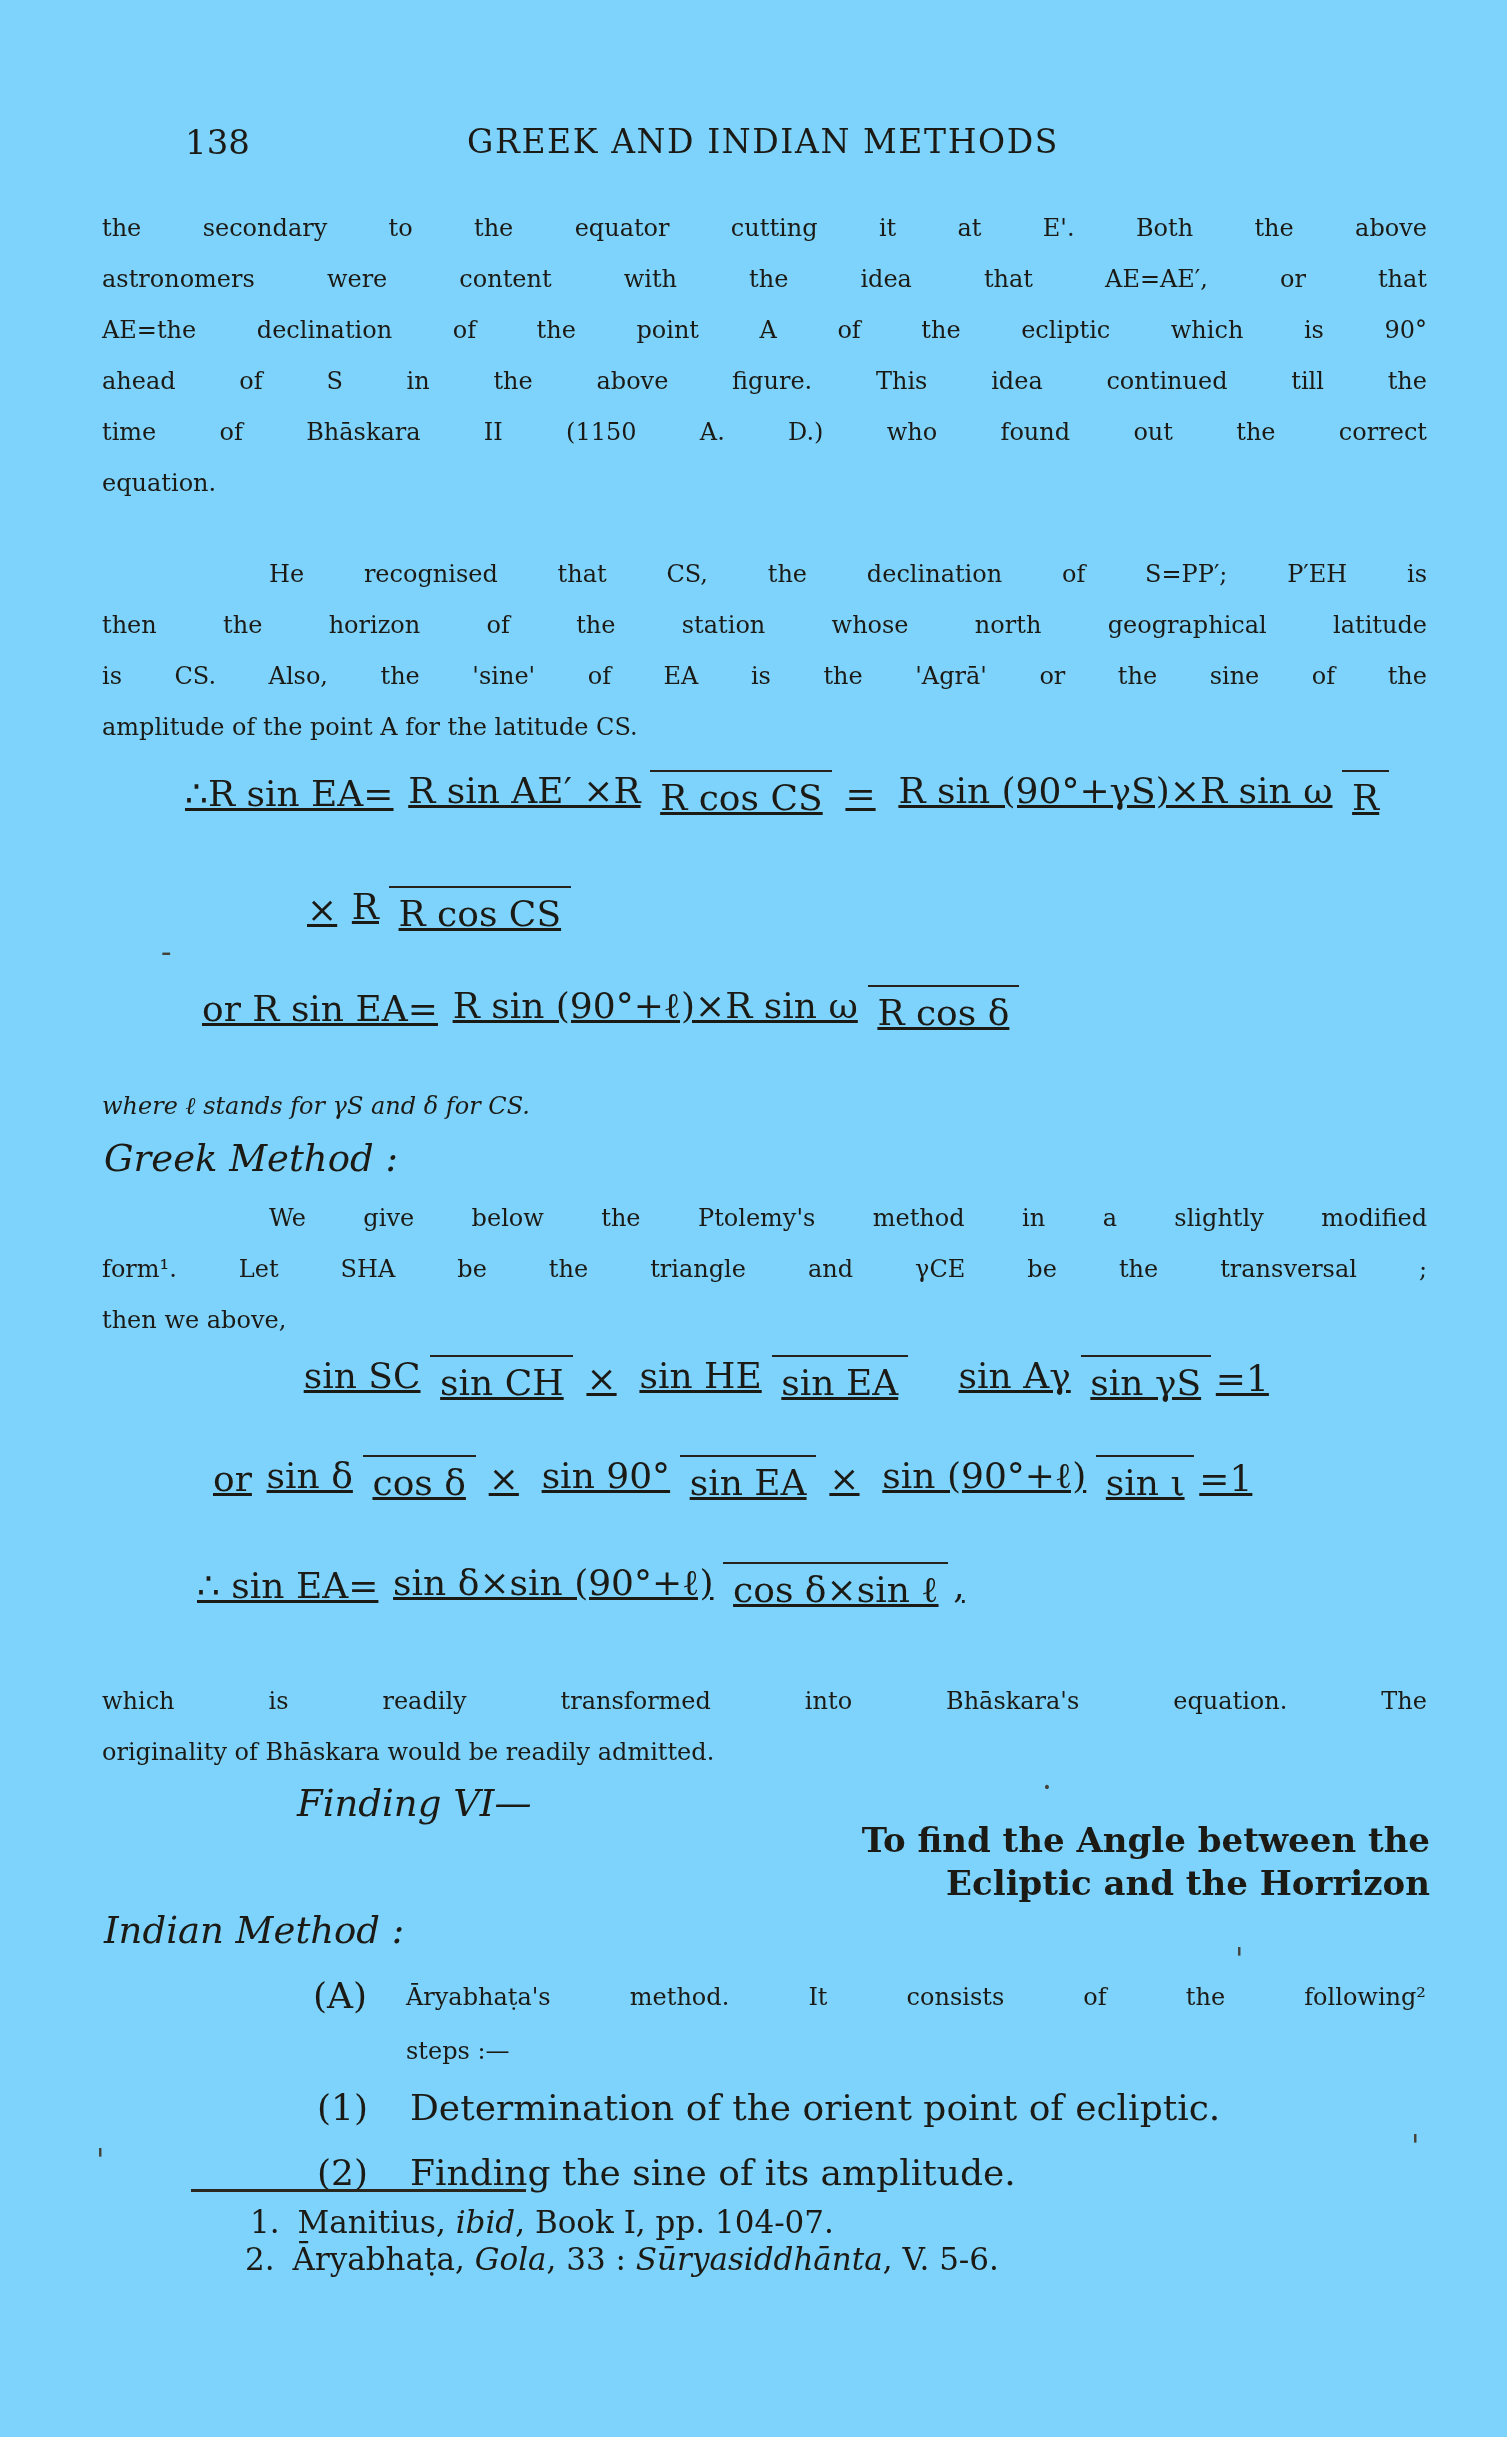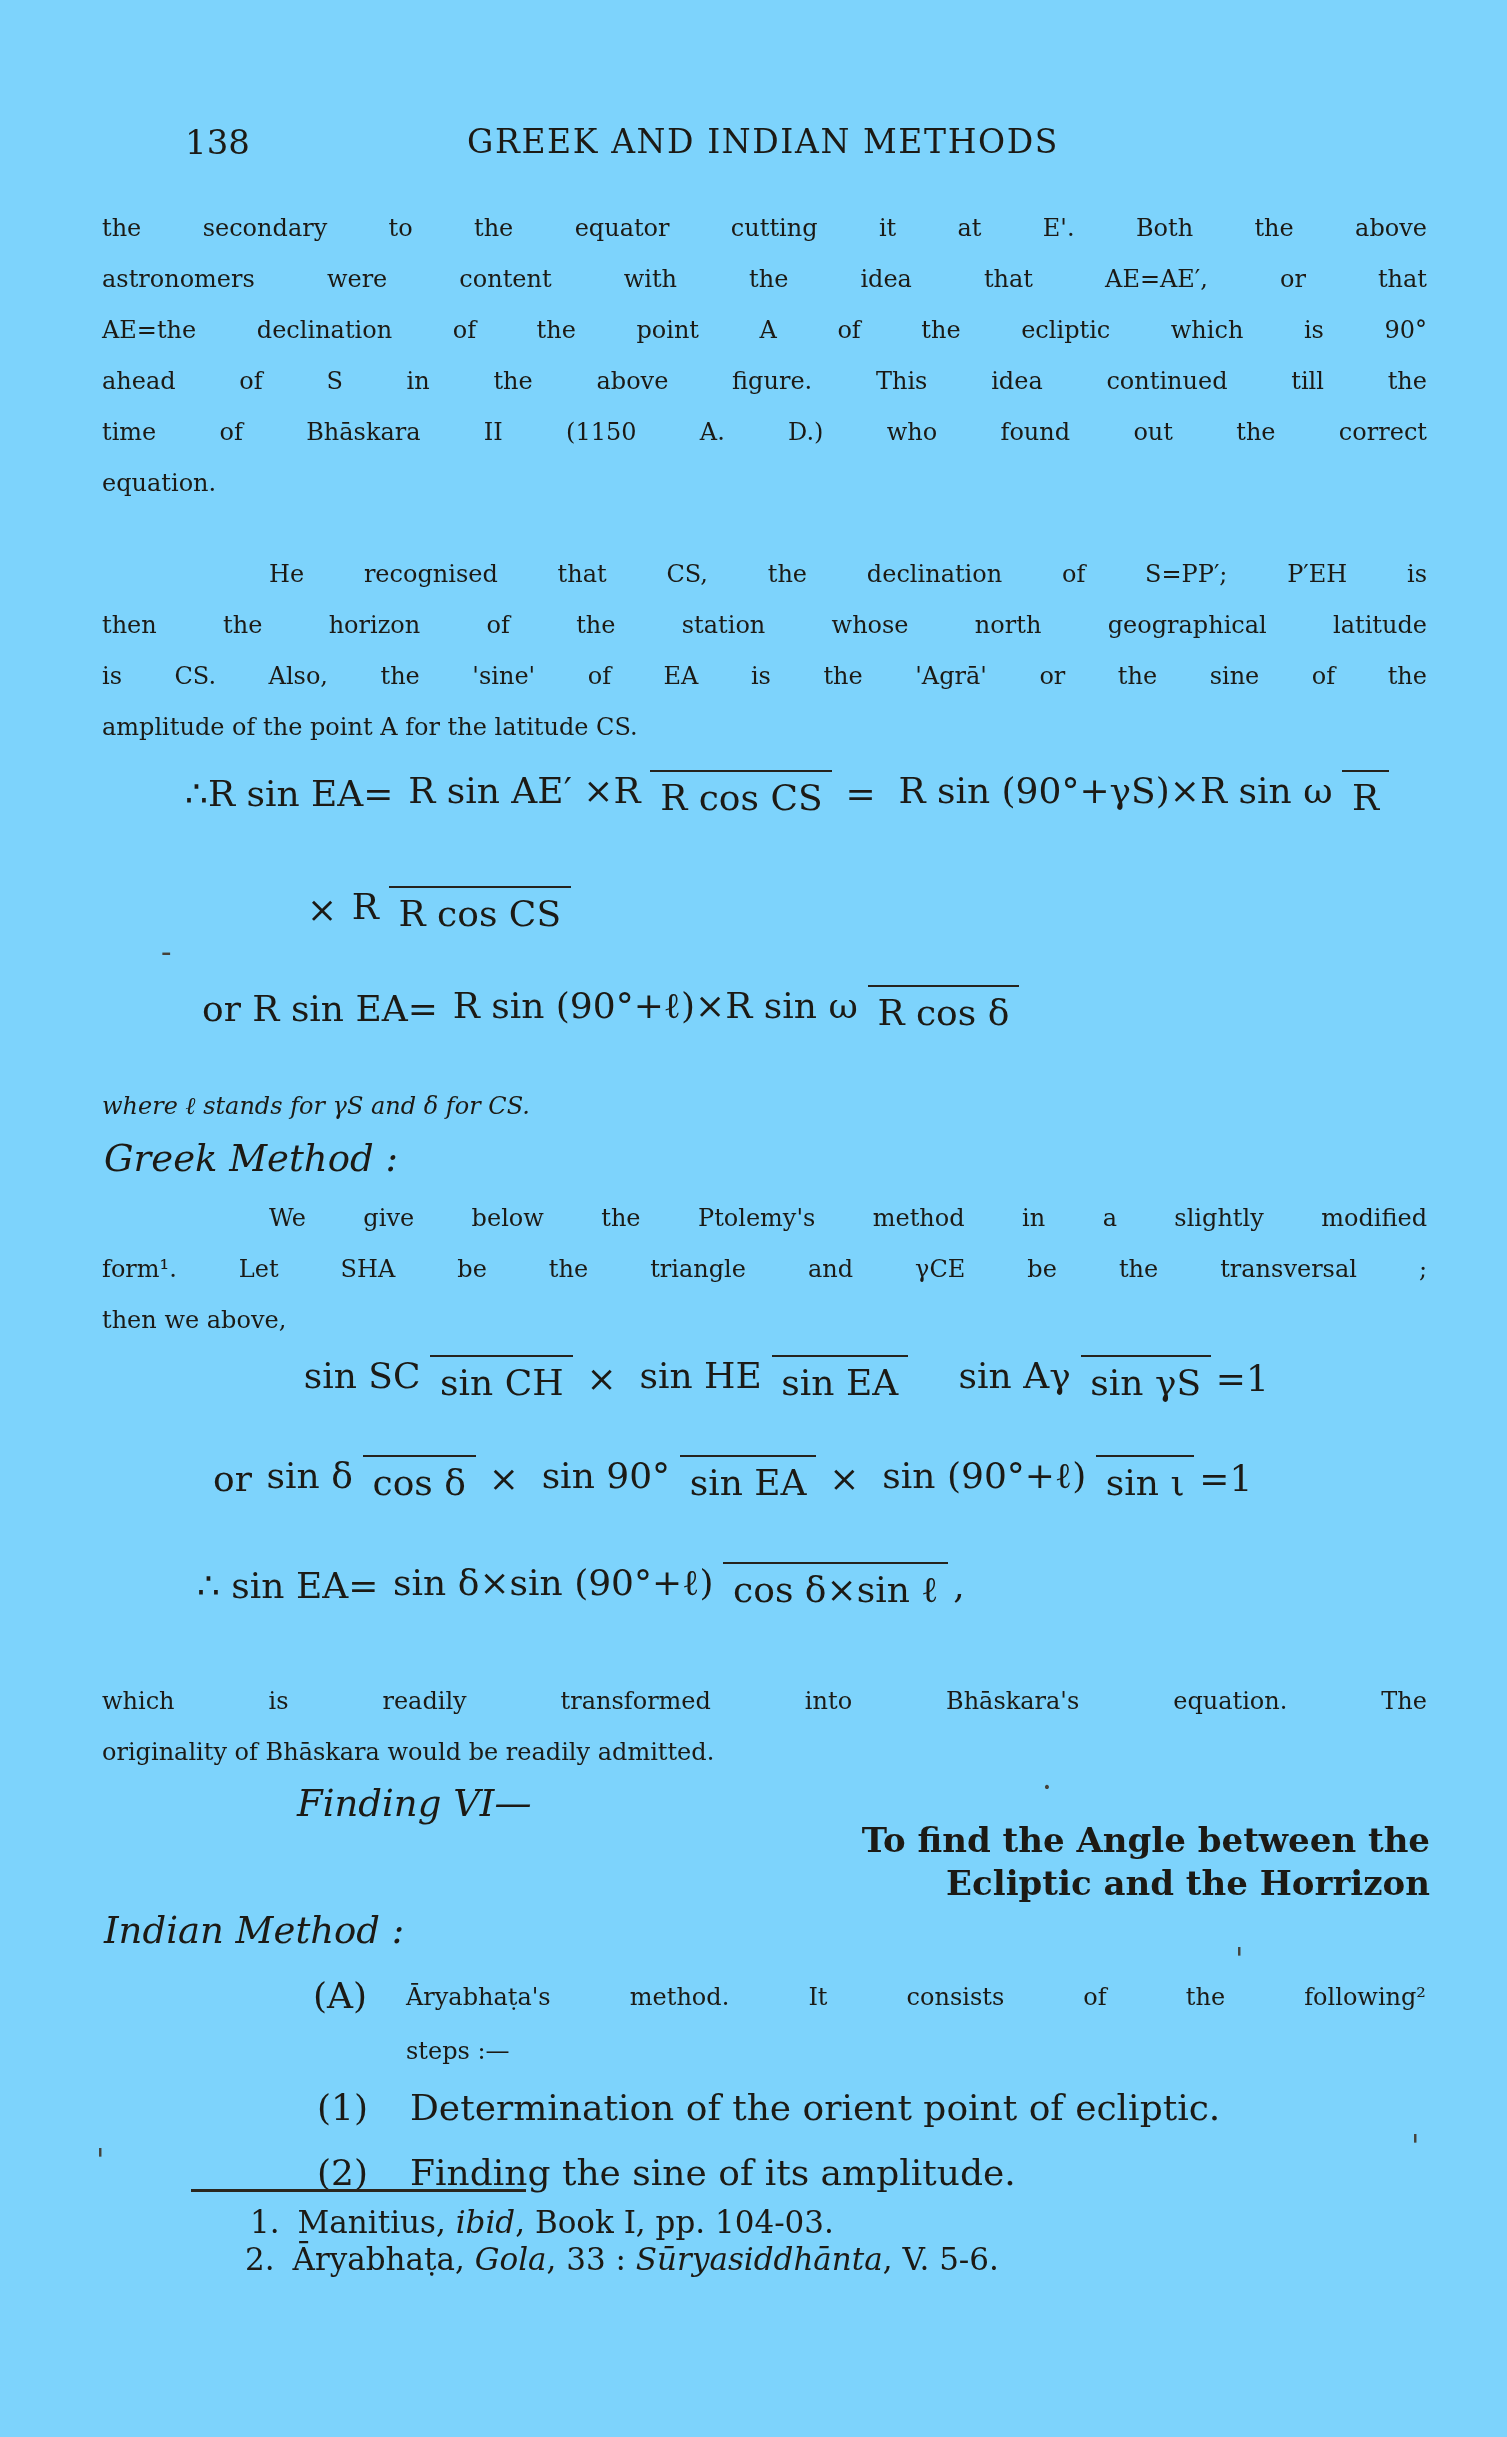--- a/index.html
+++ b/index.html
@@ -20,21 +20,21 @@
   .ln{height:51px;font-size:24px;line-height:51px;}
   .jl{text-align:justify;text-align-last:justify;}
   .nl{text-align:left;}
   .ind{padding-left:167px;}
 
   
   .h-italic{position:absolute;font-style:italic;font-size:37px;line-height:46px;}
   .sec-head{position:absolute;left:731px;width:699px;text-align:right;font-weight:bold;font-size:34px;line-height:43px;}
 
   
-  .formula{position:absolute;display:flex;align-items:center;font-size:36px;white-space:nowrap;}
+  .formula{position:absolute;display:flex;align-items:center;font-size:36px;white-space:nowrap;text-decoration:underline;}
   .frac{display:inline-flex;flex-direction:row;align-items:center;margin:0 4.9px;}
   .num{padding:0 9.8px 5.7px;line-height:1.05;}
   .den{border-top:2.4px solid #26231d;padding:7.3px 9.8px 0;line-height:1.05;}
   .op{margin:0 8.1px;}
   .fgap{display:inline-block;width:31px;}
 
   
   .item-label{position:absolute;font-size:36px;line-height:51px;}
   .item-text{position:absolute;font-size:36px;line-height:51px;}
   .itemA-col{position:absolute;left:406px;width:1020px;}
@@ -187,21 +187,21 @@
 
   <div class="item-label" style="left:317px;top:2082px;">(1)</div>
   <div class="item-text" style="left:410px;top:2082px;">Determination of the orient point of ecliptic.</div>
 
   <div class="item-label" style="left:317px;top:2147px;">(2)</div>
   <div class="item-text" style="left:410px;top:2147px;">Finding the sine of its  amplitude.</div>
 
   <div class="fn-rule"></div>
 
   <div class="footnote" style="left:250px;top:2204px;">
-    <span class="no">1.</span><span>Manitius, </span><span class="it">ibid</span><span>, Book I, pp. 104-03.</span>
+    <span class="no">1.</span><span>Manitius, </span><span class="it">ibid</span><span>, Book I, pp. 104-07.</span>
   </div>
   <div class="footnote" style="left:245px;top:2241px;">
     <span class="no">2.</span><span>Āryabhaṭa, </span><span class="it">Gola</span><span>, 33 : </span><span class="it">Sūryasiddhānta</span><span>, V. 5-6.</span>
   </div>
 
   <span class="art a0">-</span>
   <span class="art a1">.</span>
   <span class="art a2">'</span>
   <span class="art a3">'</span>
   <span class="art a4">'</span>

